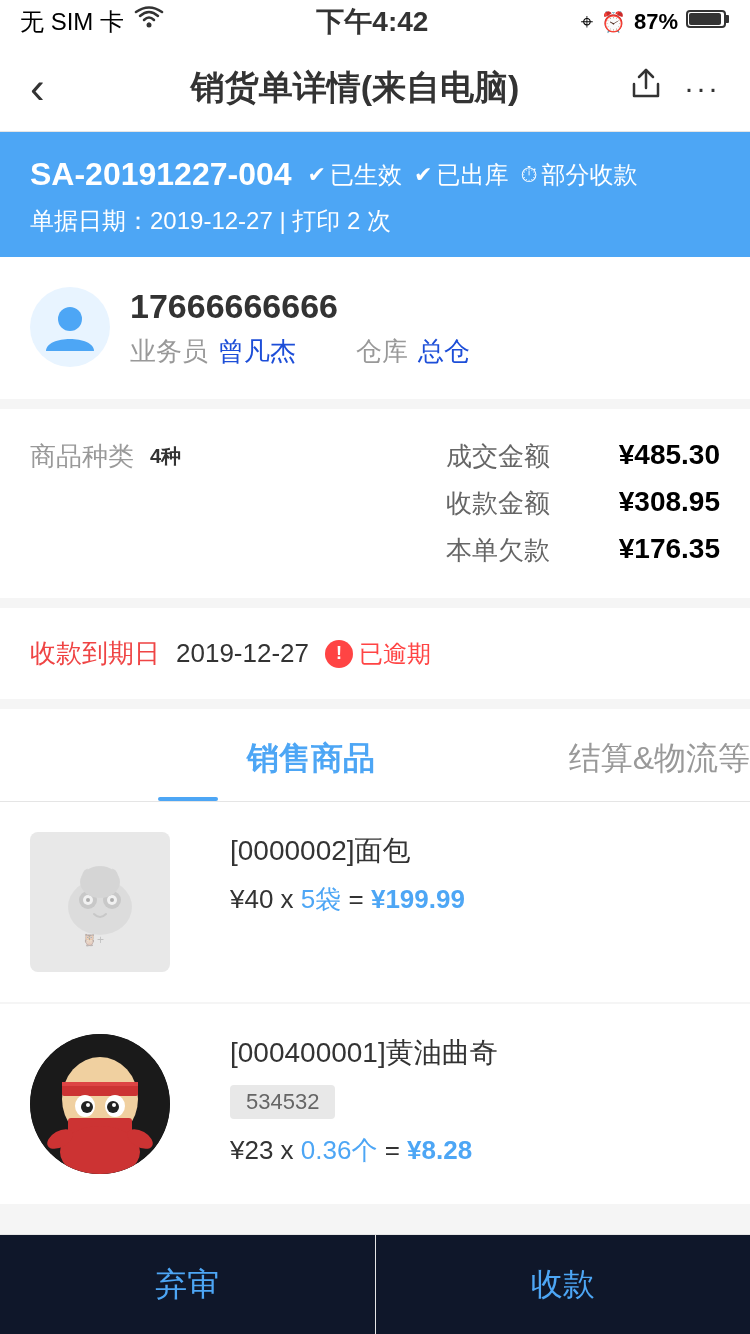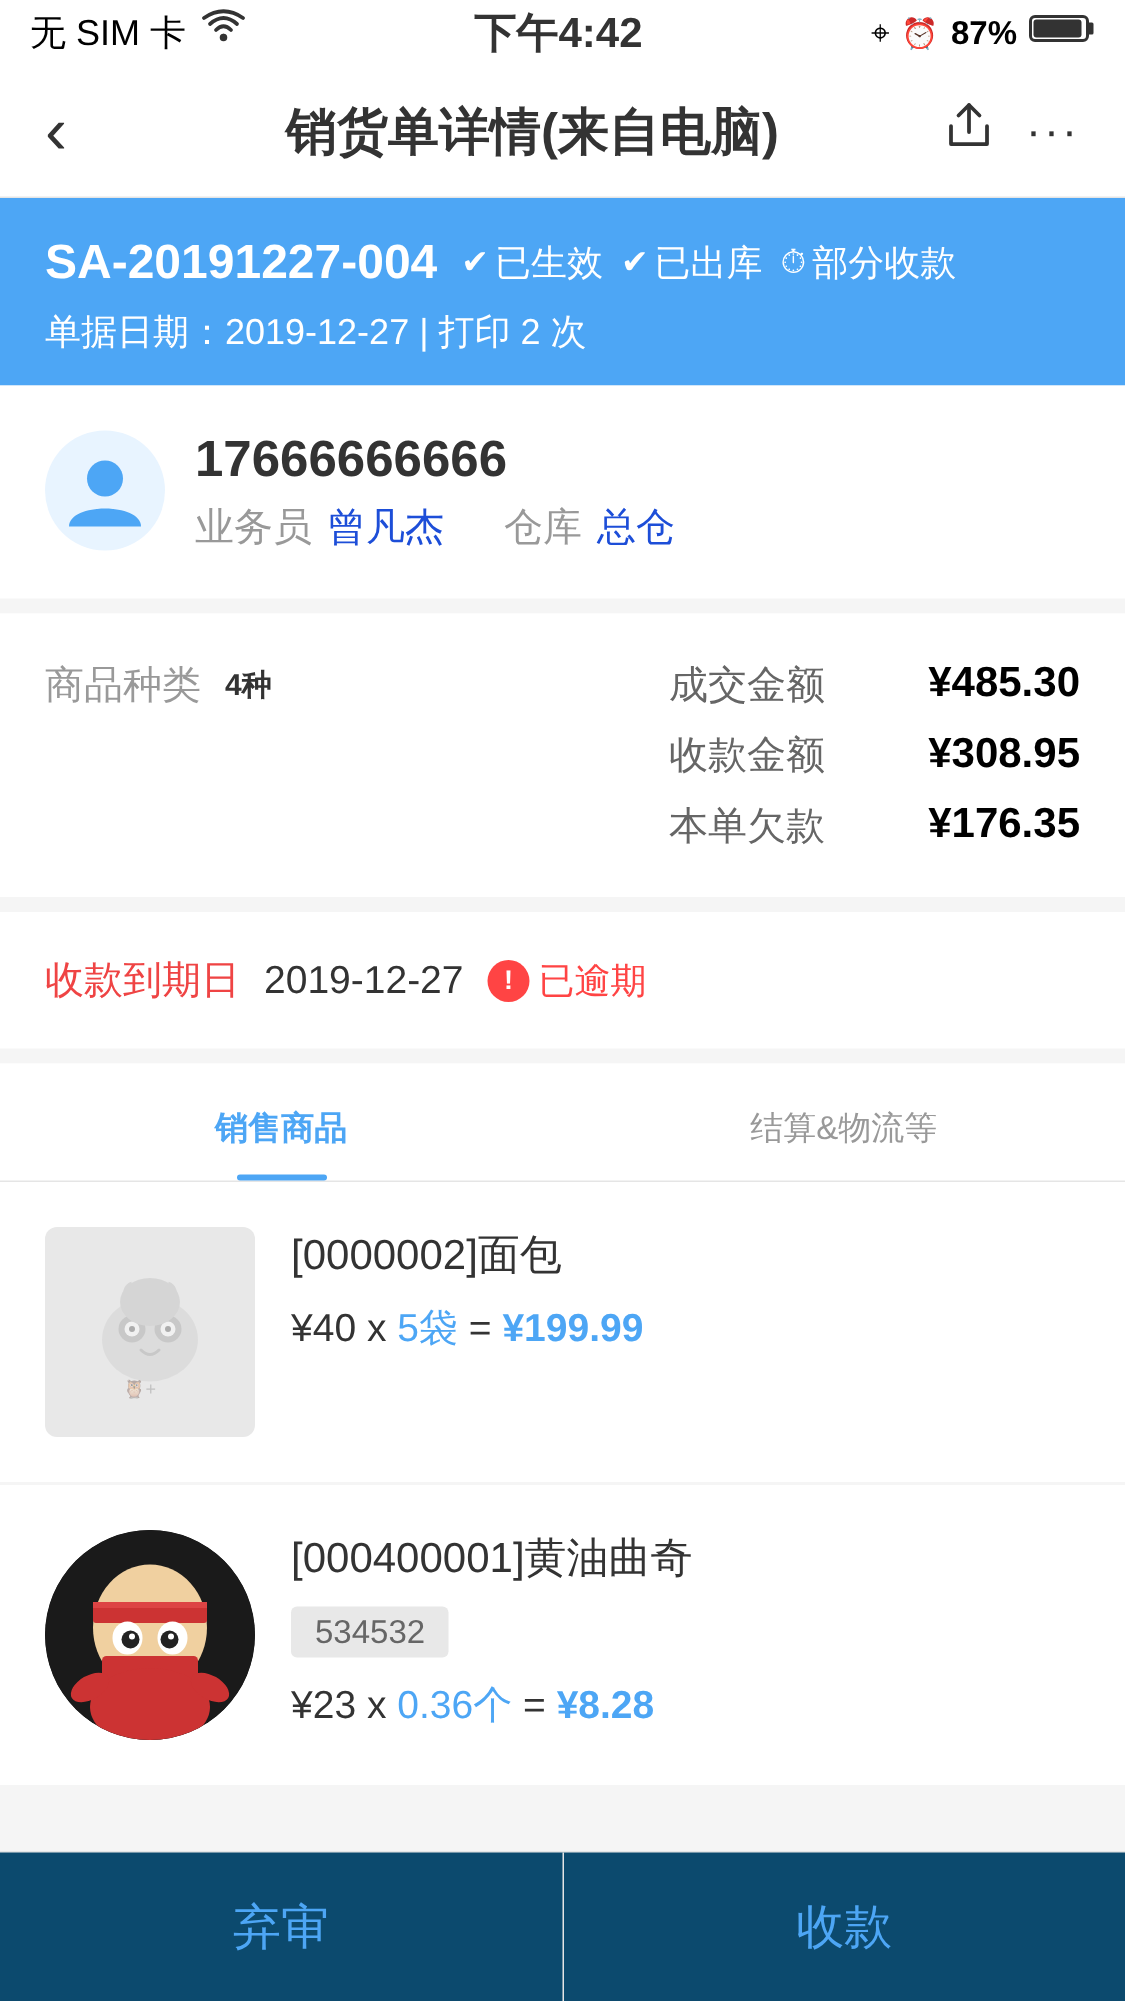--- a/index.html
+++ b/index.html
@@ -119,21 +119,21 @@
       margin-bottom: 8px;
     }
     .customer-phone {
       font-size: 26px;
       color: #666;
       margin-bottom: 12px;
     }
     .customer-meta {
       display: flex;
       align-items: center;
-      gap: 40px;
+      gap: 60px;
       font-size: 26px;
       color: #666;
     }
     .meta-item { display: flex; align-items: center; gap: 10px; }
     .meta-label { color: #999; }
     .meta-value { color: #1d4ed8; }
 
     
     .summary-section {
       background: #fff;
@@ -201,23 +201,23 @@
     }
 
     
     .tabs-section {
       background: #fff;
       display: flex;
       border-bottom: 1px solid #e5e5e5;
     }
     .tab-item {
       flex: 1;
-      text-align: center;
+      text-align: right;
       padding: 28px 0 20px 0;
-      font-size: 22px;
+      font-size: 32px;
       color: #999;
       cursor: pointer;
       position: relative;
     }
     .tab-item.active {
       color: #4da6f5;
       font-weight: 600;
     }
     .tab-item.active::after {
       content: '';
@@ -253,21 +253,21 @@
       align-items: center;
       justify-content: center;
       flex-shrink: 0;
       overflow: hidden;
     }
     .product-thumb-owl {
       background: #e8e8e8;
       position: relative;
     }
     .owl-svg { width: 100px; height: 100px; opacity: 0.4; }
-    .product-details { flex: 1; }
+    .product-details { flex: 1; margin-left: 36px; }
     .product-name {
       font-size: 28px;
       color: #333;
       margin-bottom: 12px;
       font-weight: 500;
     }
     .product-sku {
       display: inline-block;
       background: #e8e8e8;
       color: #666;
@@ -283,21 +283,21 @@
     .price-qty { color: #4da6f5; }
     .price-total { color: #4da6f5; font-weight: 600; }
 
     
     .action-bar {
       position: fixed;
       bottom: 0;
       left: 0;
       width: 750px;
       height: 100px;
-      background: #0c4a6e;
+      background: #0f172a;
       border-top: 1px solid #e5e5e5;
       display: flex;
       align-items: center;
     }
     .action-btn {
       flex: 1;
       height: 100%;
       display: flex;
       align-items: center;
       justify-content: center;

